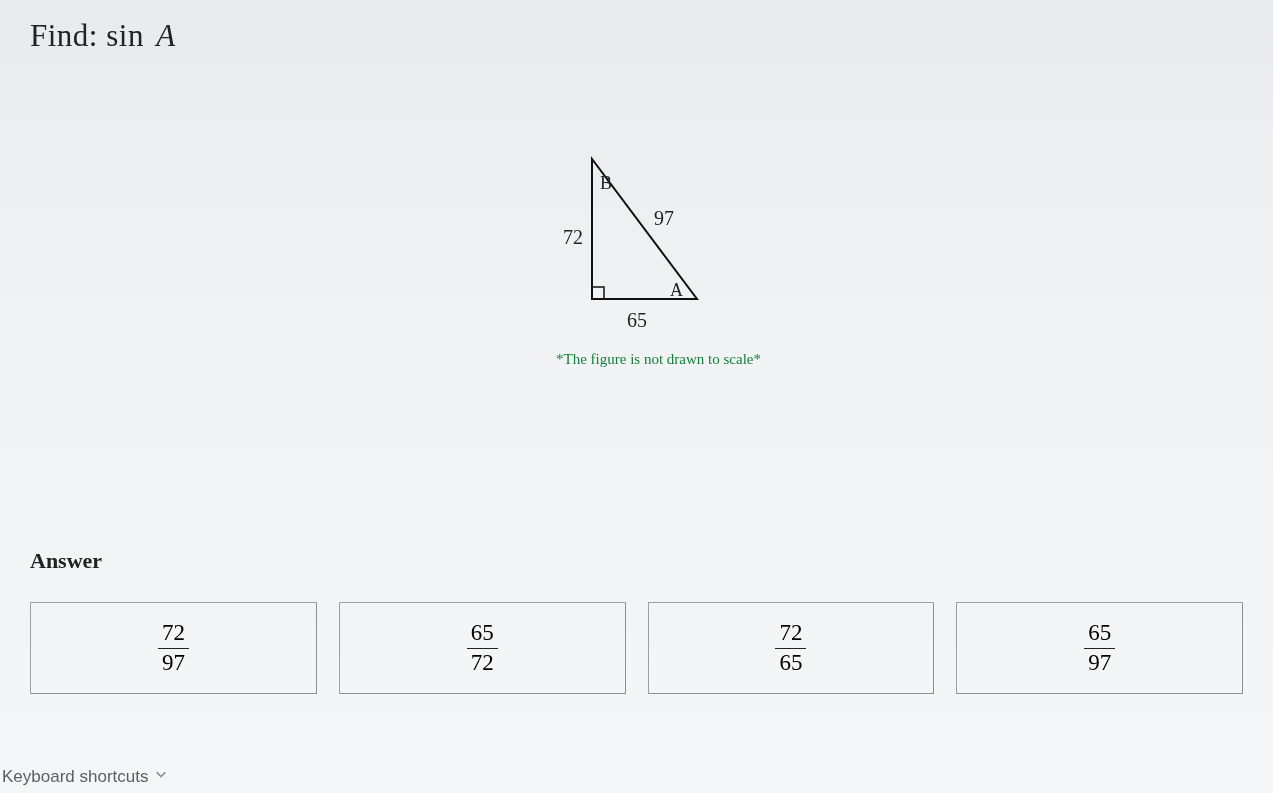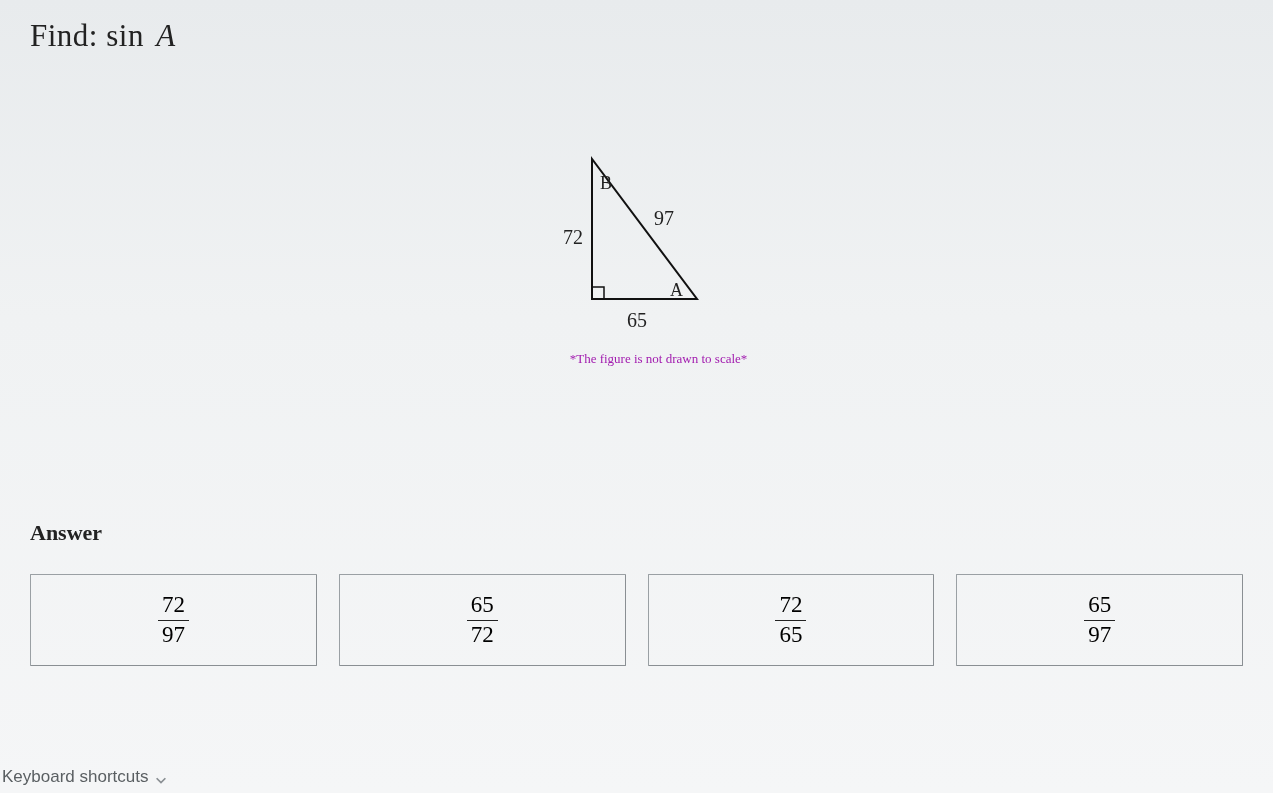--- a/index.html
+++ b/index.html
@@ -30,30 +30,30 @@
       margin-left: 4px;
     }
     .figure-wrap {
       margin-top: 95px;
       display: flex;
       flex-direction: column;
       align-items: center;
     }
     .triangle-svg { display: block; }
     .scale-note {
-      font-size: 13px;
+      font-size: 15px;
       font-family: Georgia, serif;
       margin-top: 12px;
-      color: #a21caf;
+      color: #15803d;
       margin-left: 44px;
     }
     .answer-section {
       position: absolute;
       left: 30px; right: 30px;
-      top: 520px;
+      top: 548px;
     }
     .answer-label {
       font-weight: bold;
       font-size: 22px;
       font-family: Georgia, serif;
       margin-bottom: 28px;
     }
     .options {
       display: flex;
       gap: 22px;
@@ -83,21 +83,21 @@
     .frac .den { border-top: 1.5px solid #222; padding: 1px 4px 0; }
     .kbd-row {
       position: absolute;
       left: 0;
       bottom: 6px;
       padding-left: 2px;
       font-family: -apple-system, Segoe UI, Arial, sans-serif;
       font-size: 17px;
       color: #5a5f62;
       display: flex;
-      align-items: flex-end;
+      align-items: flex-start;
       gap: 6px;
       cursor: pointer;
     }
     .chev {
       width: 14px; height: 14px;
       display: inline-block;
     }
     .tri-label {
       font-family: Georgia, serif;
       font-size: 20px;

